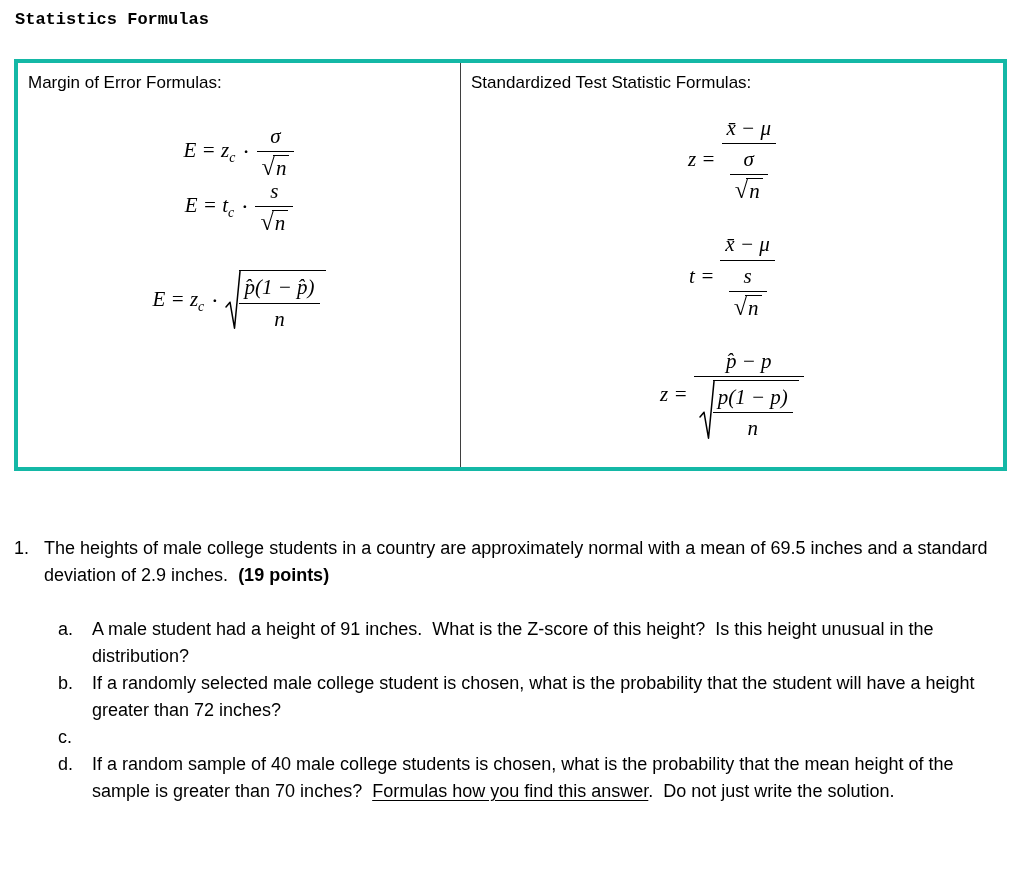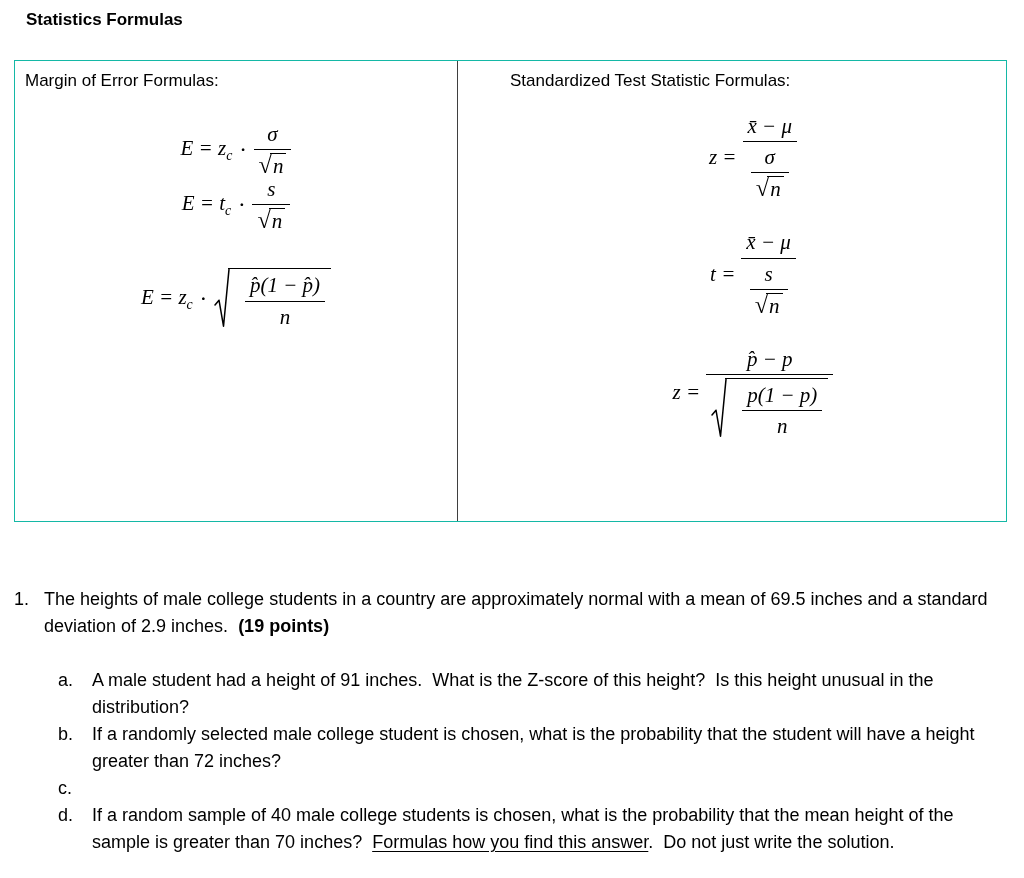--- a/index.html
+++ b/index.html
@@ -10,30 +10,30 @@
     background: #ffffff;
     color: #000000;
     font-family: "Liberation Sans", sans-serif;
     overflow: hidden;
   }
   .page { padding: 10px 14px; }
 
   .doc-title {
     font-size: 17px;
     font-weight: 700;
-    margin: 0 0 30px 12px;
+    margin: 0 0 30px 1px;
+    font-family: Liberation Mono, monospace;
   }
 
   
   .formula-table {
     display: flex;
     width: 993px;
-    height: 462px;
-    border: 1px solid #14b8a6;
-    gap: 42px;
+    height: 412px;
+    border: 4px solid #14b8a6;
   }
   .cell {
     padding: 9px 10px;
     display: flex;
     flex-direction: column;
     align-items: center;
     overflow: hidden;
   }
   .cell-left  { width: 443px; border-right: 1px solid #3f3f3f; }
   .cell-right { flex: 1; }
@@ -102,21 +102,21 @@
   }
   .bigsqrt > .radsvg {
     position: absolute;
     left: 0;
     top: 0;
     width: 16px;
     height: 100%;
   }
   .bigsqrt > .bigradicand {
     border-top: 1.4px solid #000;
-    padding: 4px 6px 0 17px;
+    padding: 4px 6px 0 0;
     margin-left: -1px;
   }
 
   
   .question {
     margin-top: 64px;
     font-size: 18px;
     line-height: 1.5;
   }
   .q-row { display: flex; }

